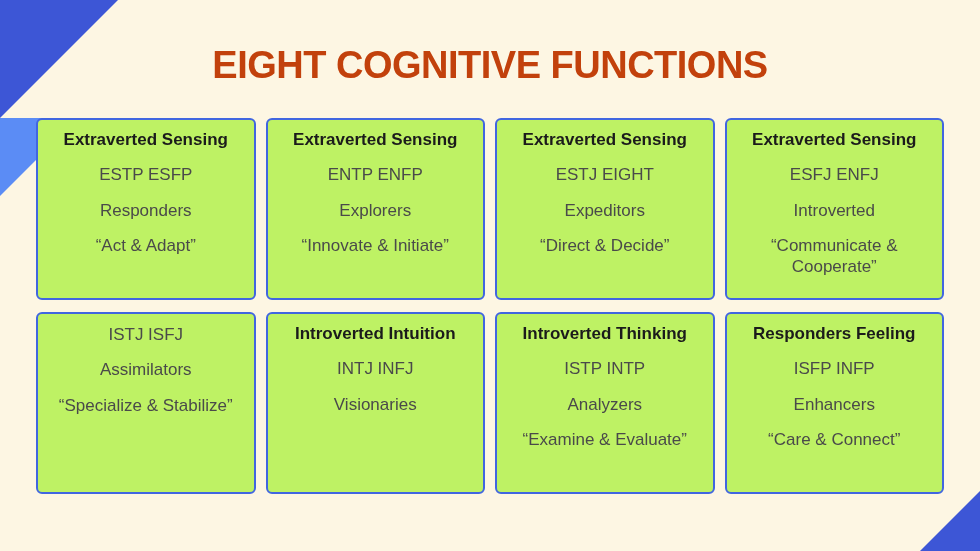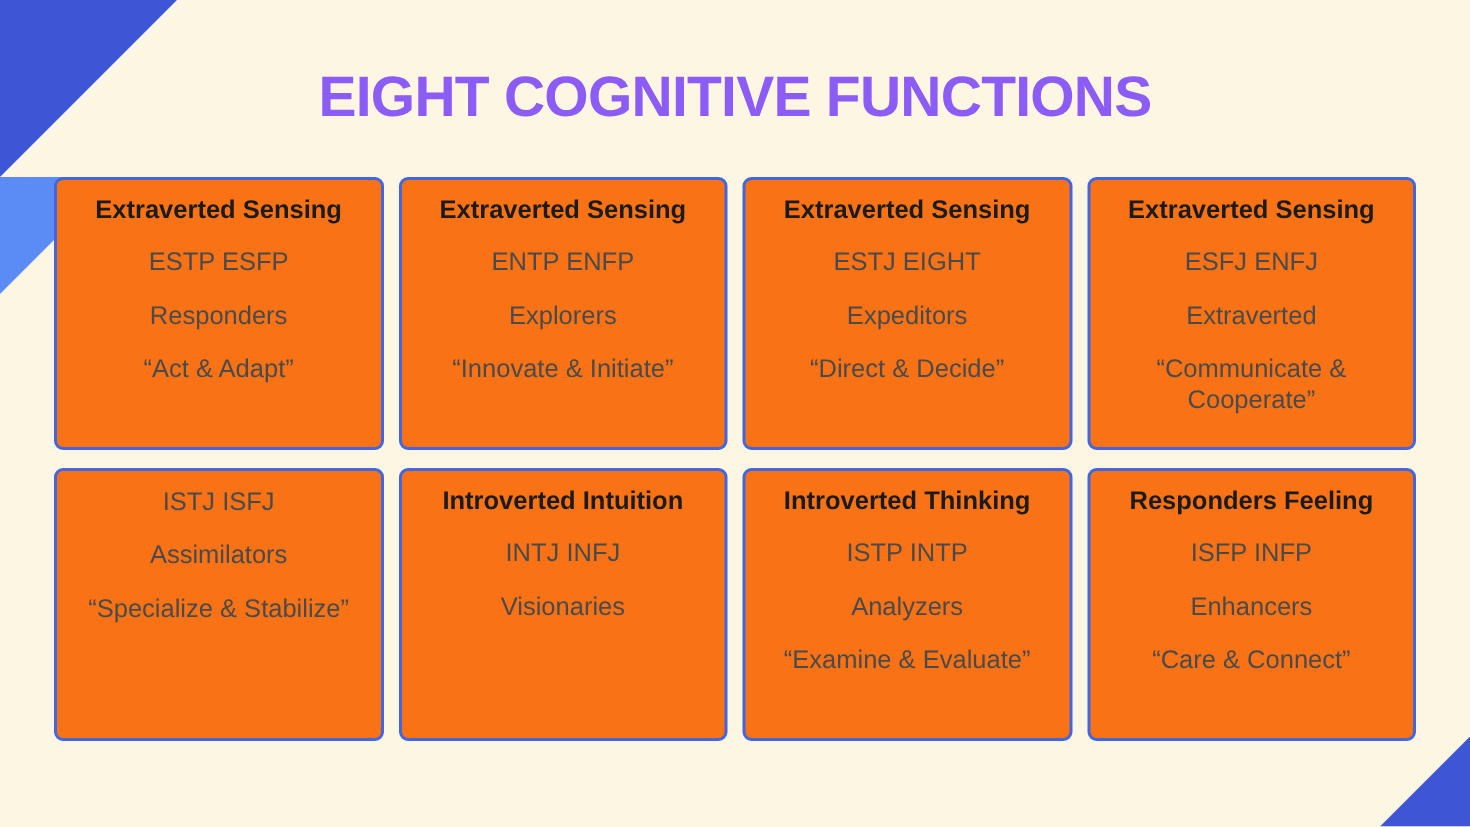--- a/index.html
+++ b/index.html
@@ -50,38 +50,38 @@
   }
   .title {
     position: absolute;
     top: 44px;
     left: 0;
     right: 0;
     text-align: center;
     font-size: 38px;
     font-weight: bold;
     letter-spacing: -0.5px;
-    color: #8b5cf6;
+    color: #c2410c;
   }
   .grid {
     position: absolute;
     top: 118px;
     left: 36px;
     width: 908px;
     display: flex;
     flex-direction: column;
     gap: 12px;
   }
   .row {
     display: flex;
     gap: 10px;
   }
   .card {
     flex: 1 1 0;
-    background: #f97316;
+    background: #bef264;
     border: 2px solid #4166e0;
     border-radius: 6px;
     height: 182px;
     box-sizing: border-box;
     padding: 10px 8px 8px 8px;
     display: flex;
     flex-direction: column;
     align-items: center;
     text-align: center;
   }
@@ -136,21 +136,21 @@
       <div class="card">
         <div class="card-title">Extraverted Sensing</div>
         <div class="card-types">ESTJ EIGHT</div>
         <div class="card-role">Expeditors</div>
         <div class="card-motto">“Direct &amp; Decide”</div>
       </div>
 
       <div class="card">
         <div class="card-title">Extraverted Sensing</div>
         <div class="card-types">ESFJ ENFJ</div>
-        <div class="card-role">Extraverted</div>
+        <div class="card-role">Introverted</div>
         <div class="card-motto">“Communicate &amp; Cooperate”</div>
       </div>
 
     </div>
 
     <div class="row">
 
       <div class="card">
         <div class="card-types">ISTJ ISFJ</div>
         <div class="card-role">Assimilators</div>

